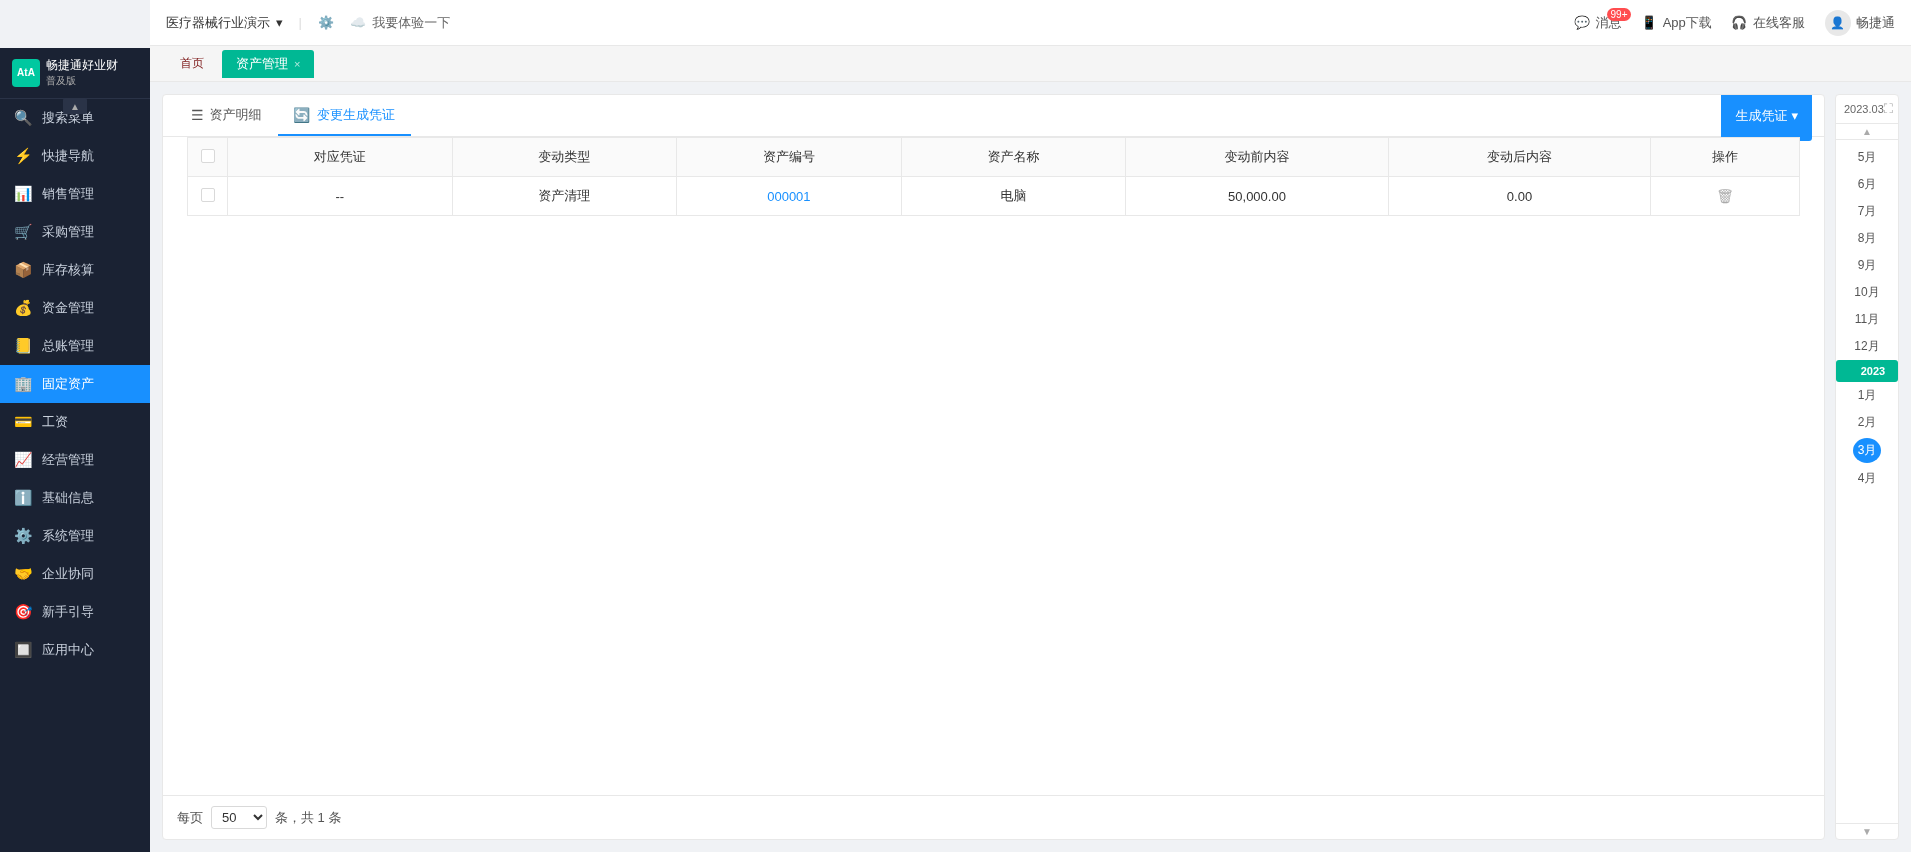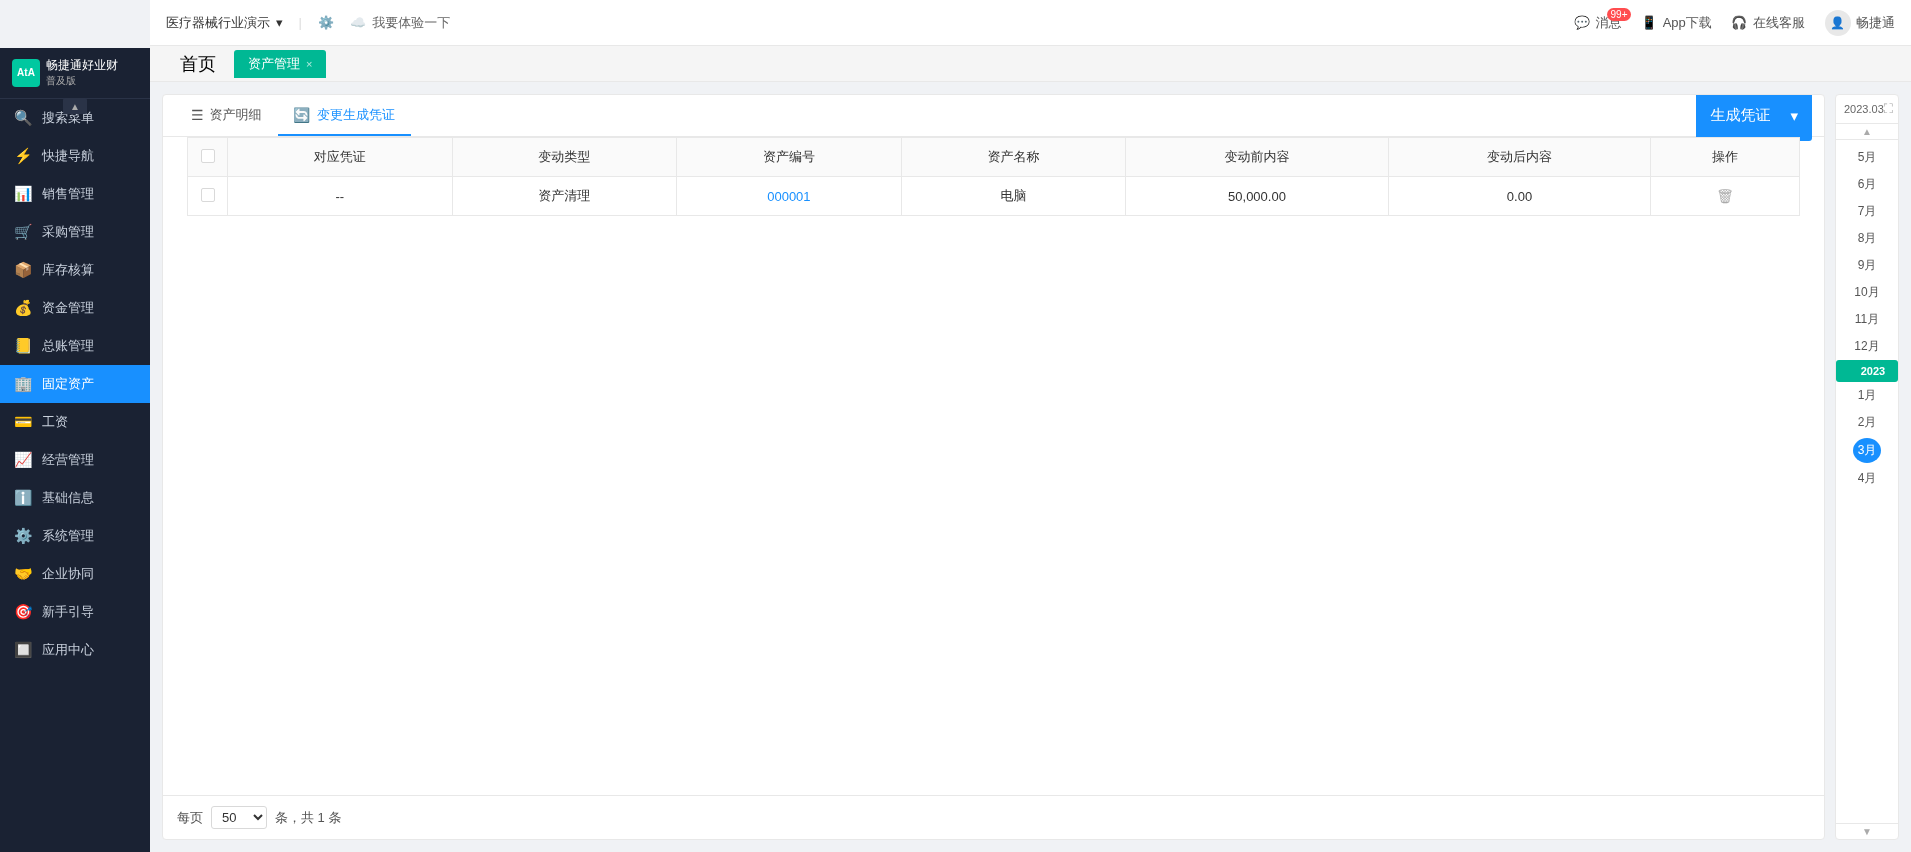--- a/index.html
+++ b/index.html
@@ -185,22 +185,22 @@
       color: #555;
       background: #e8e8e8;
       height: 28px;
     }
     .tab-item.active {
       background: #00b894;
       color: #fff;
     }
     .tab-home {
       background: transparent;
-      color: #000000;
-      font-size: 18px;
+      color: #7f1d1d;
+      font-size: 12px;
     }
     .tab-close {
       font-size: 11px;
       opacity: 0.7;
       cursor: pointer;
     }
 
     
     .content-area {
       flex: 1;
@@ -250,25 +250,25 @@
     }
     .card-tab-icon {
       font-size: 14px;
     }
     .btn-generate {
       background: #1890ff;
       color: white;
       border: none;
       border-radius: 3px;
       padding: 16px 14px;
-      font-size: 15px;
-      cursor: pointer;
-      display: flex;
-      align-items: center;
-      gap: 20px;
+      font-size: 13px;
+      cursor: pointer;
+      display: flex;
+      align-items: center;
+      gap: 4px;
     }
 
     
     .table-wrapper {
       flex: 1;
       overflow-y: auto;
       padding: 0 24px;
     }
     .data-table {
       width: 100%;

